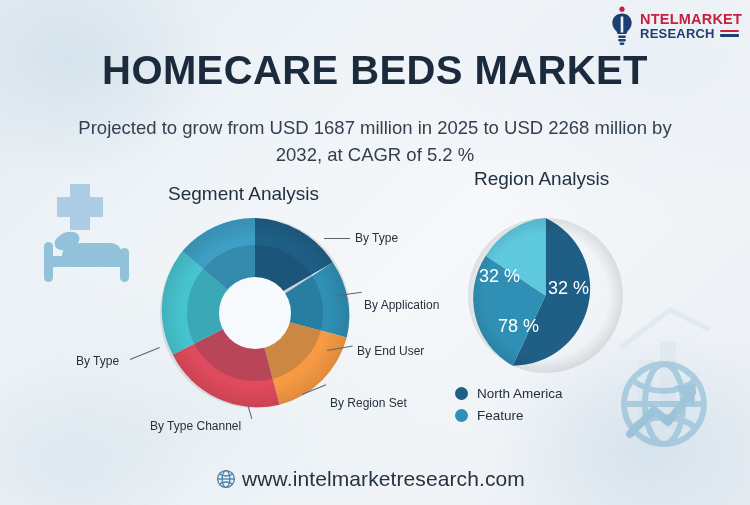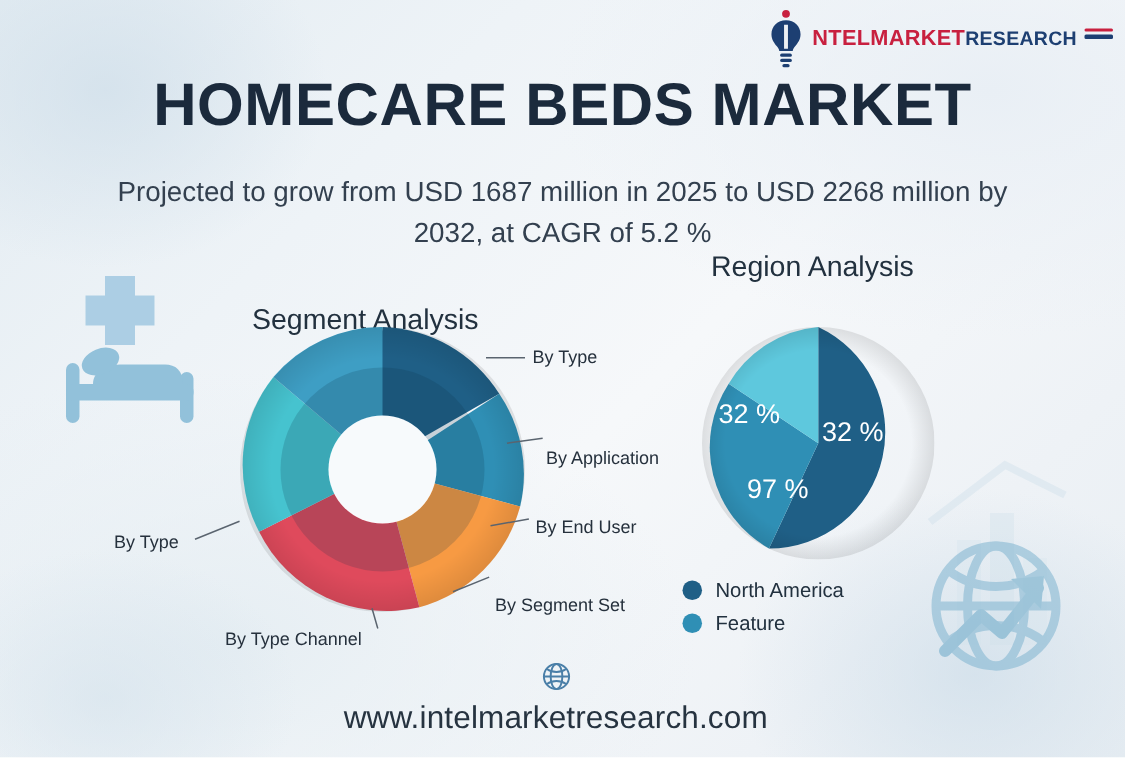--- a/index.html
+++ b/index.html
@@ -37,32 +37,32 @@
   .logo {
     position: absolute;
     top: 6px;
     right: 8px;
     display: flex;
     align-items: center;
     gap: 5px;
   }
   .logo-text {
     display: flex;
-    flex-direction: row;
+    flex-direction: column;
     line-height: 1.02;
   }
   .logo-line1 {
     font-size: 14.5px;
     font-weight: bold;
     color: #c8203f;
     letter-spacing: .2px;
   }
   .logo-line2 {
     display: flex;
-    align-items: flex-start;
+    align-items: center;
     gap: 5px;
   }
   .logo-line2 .word {
     font-size: 13px;
     font-weight: bold;
     color: #1d3f72;
     letter-spacing: .2px;
   }
   .logo-bars { display:flex; flex-direction:column; gap:2px; }
   .logo-bars i { display:block; width:19px; height:2.6px; border-radius:1px; }
@@ -93,21 +93,21 @@
   }
 
   
   .section-title {
     position: absolute;
     font-size: 19px;
     color: #22313f;
     font-weight: normal;
     white-space: nowrap;
   }
-  #segment-title { top: 183px; left: 168px; margin-top: 20px; }
+  #segment-title { top: 183px; left: 168px; }
   #region-title  { top: 168px; left: 474px; text-align: center; }
 
   
   #donut-wrap { position:absolute; top:218px; left:160px; width:190px; height:190px; }
   #pie-wrap   { position:absolute; top:218px; left:468px; width:155px; height:155px; }
 
   
   .callout {
     position: absolute;
     font-size: 12px;
@@ -146,21 +146,20 @@
   
   #footer {
     position: absolute;
     bottom: 14px;
     left: 0;
     width: 741px;
     display: flex;
     justify-content: center;
     align-items: center;
     gap: 6px;
-    flex-direction: column;
   }
   #footer .url {
     font-size: 21px;
     color: #263340;
     letter-spacing: .1px;
   }
 
   
   #bed-icon  { position:absolute; top:178px; left:34px; opacity:.95; }
   #globe-icon{ position:absolute; top:352px; left:612px; opacity:.55; }
@@ -267,21 +266,21 @@
   <div class="leader" style="top:238px; left:324px; width:26px;"></div>
   <div class="callout" style="top:231px; left:355px;">By Type</div>
 
   <div class="leader" style="top:295px; left:338px; width:24px; transform:rotate(-8deg); transform-origin:left center;"></div>
   <div class="callout wrap" style="top:282px; left:364px;">By Application</div>
 
   <div class="leader" style="top:350px; left:327px; width:26px; transform:rotate(-10deg); transform-origin:left center;"></div>
   <div class="callout" style="top:344px; left:357px;">By End User</div>
 
   <div class="leader" style="top:394px; left:302px; width:26px; transform:rotate(-22deg); transform-origin:left center;"></div>
-  <div class="callout" style="top:396px; left:330px;">By Segment Set</div>
+  <div class="callout" style="top:396px; left:330px;">By Region Set</div>
 
   <div class="leader" style="top:405px; left:248px; width:14px; transform:rotate(74deg); transform-origin:left center;"></div>
   <div class="callout" style="top:419px; left:150px;">By Type Channel</div>
 
   <div class="leader" style="top:359px; left:130px; width:32px; transform:rotate(-22deg); transform-origin:left center;"></div>
   <div class="callout" style="top:354px; left:76px;">By Type</div>
 
   <div id="region-title" class="section-title">Region Analysis</div>
 
   <div id="pie-wrap">
@@ -296,21 +295,21 @@
       <path d="M77.5 77.5 L77.5 0 A77.5 77.5 0 0 1 44.67 147.7 Z" fill="#1f5f86"></path>
 
       <path d="M77.5 77.5 L44.67 147.7 A77.5 77.5 0 0 1 17.8 37.75 Z" fill="#2f8fb5"></path>
 
       <path d="M77.5 77.5 L17.8 37.75 A77.5 77.5 0 0 1 77.5 0 Z" fill="#5ec8dd"></path>
       <circle cx="77.5" cy="77.5" r="77.5" fill="url(#pshadow)"></circle>
     </svg>
   </div>
 
   <div class="callout" style="top:278px; left:548px; color:#ffffff; font-size:18px;">32 %</div>
-  <div class="callout" style="top:316px; left:498px; color:#ffffff; font-size:18px;">97 %</div>
+  <div class="callout" style="top:316px; left:498px; color:#ffffff; font-size:18px;">78 %</div>
   <div class="callout" style="top:266px; left:479px; color:#ffffff; font-size:18px;">32 %</div>
 
   <div id="legend">
     <div class="legend-row">
       <span class="legend-dot" style="background:#1f5f86"></span>
       <span class="legend-label">North America</span>
     </div>
     <div class="legend-row">
       <span class="legend-dot" style="background:#2f8fb5"></span>
       <span class="legend-label">Feature</span>

